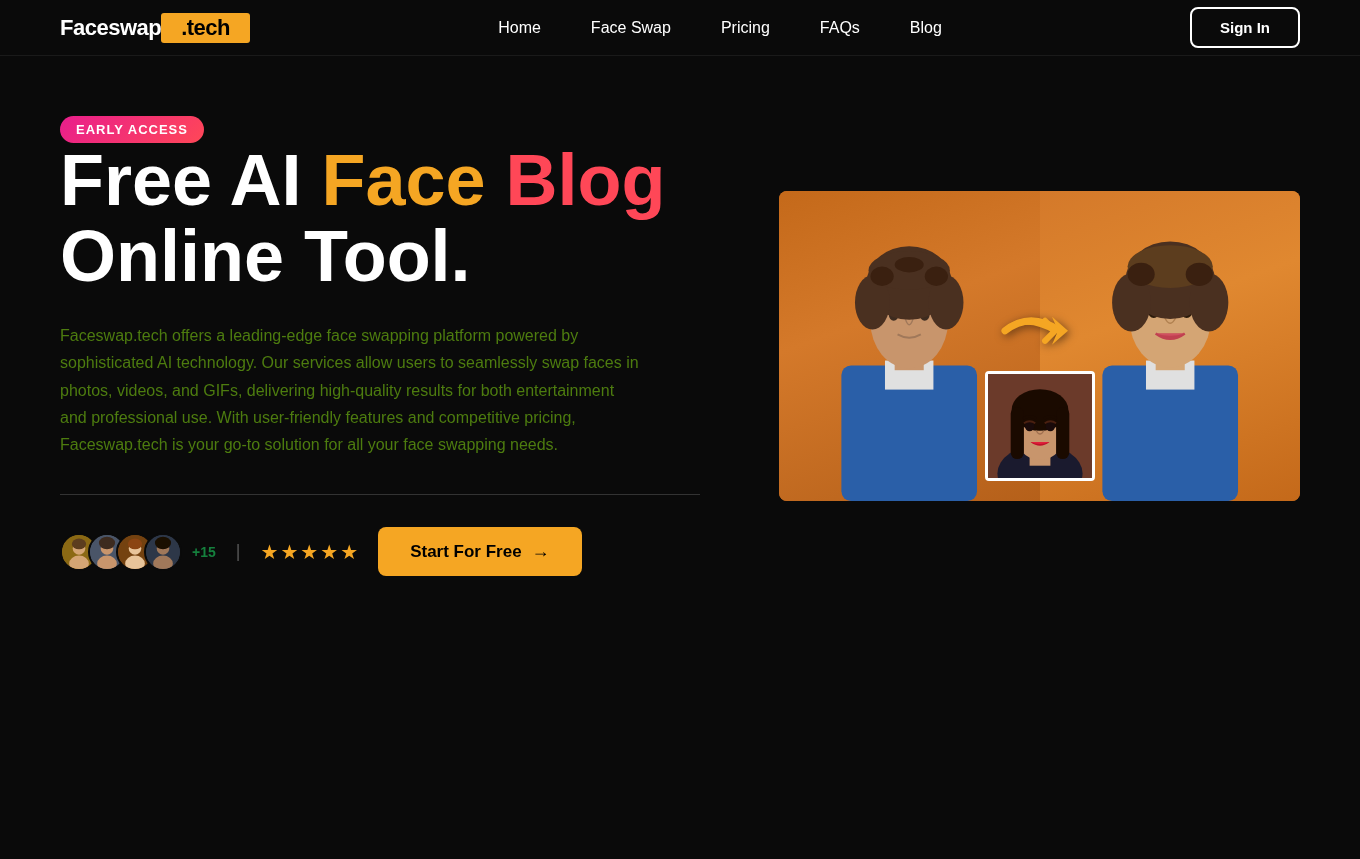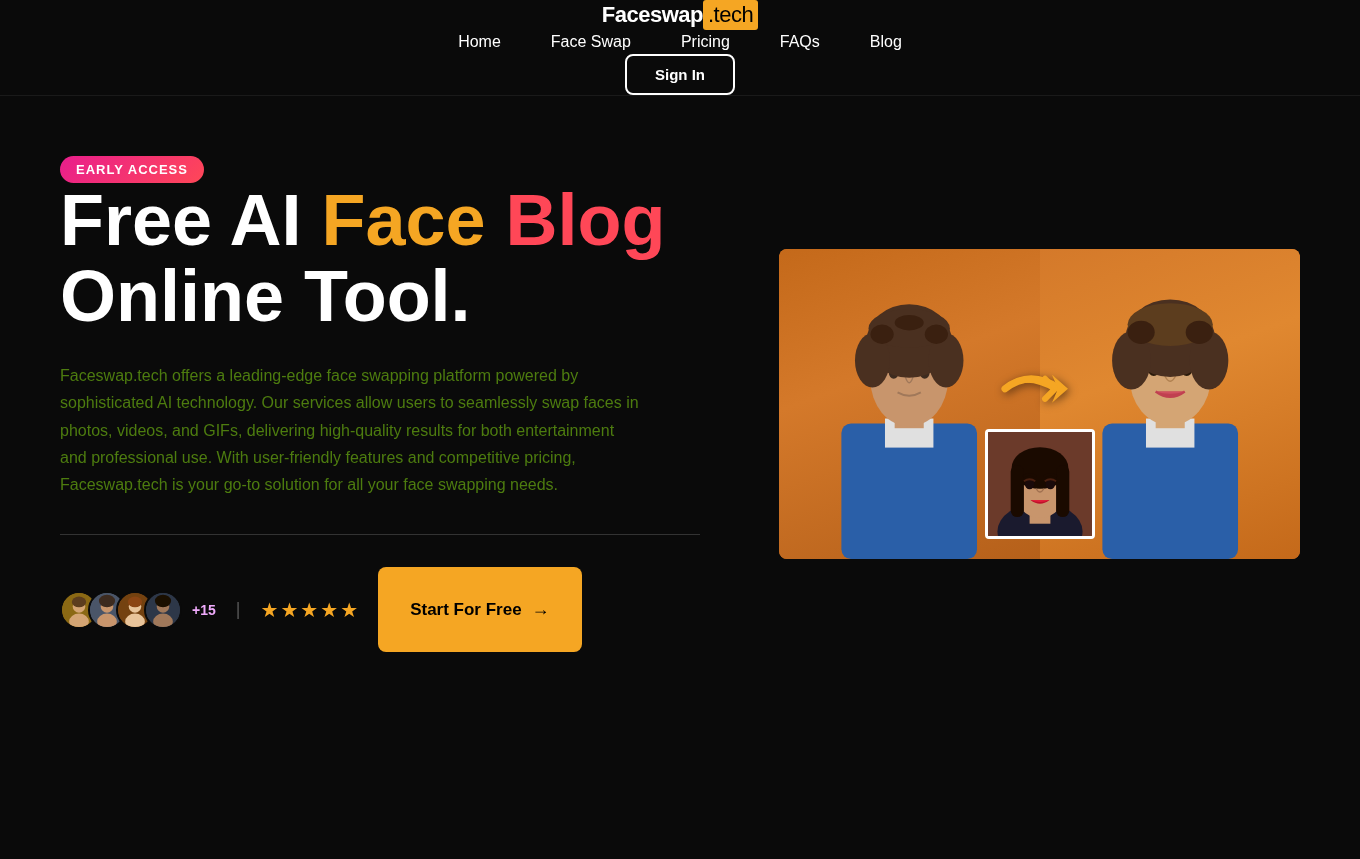--- a/index.html
+++ b/index.html
@@ -12,40 +12,39 @@
       width: 1360px;
       overflow-x: hidden;
     }
 
     
     .navbar {
       display: flex;
       align-items: center;
       justify-content: space-between;
       padding: 0 60px;
-      height: 96px;
+      height: 56px;
       border-bottom: 1px solid #1a1a1a;
-      flex-direction: column;
     }
 
     .logo {
       display: flex;
       align-items: center;
       font-size: 22px;
       font-weight: 700;
       color: #ffffff;
       letter-spacing: -0.5px;
     }
 
     .logo-tech {
       background-color: #f5a623;
       color: #000;
-      padding: 2px 5px;
+      padding: 2px 20px;
       border-radius: 3px;
-      font-weight: 400;
+      font-weight: 700;
     }
 
     .nav-links {
       display: flex;
       align-items: center;
       gap: 50px;
       list-style: none;
     }
 
     .nav-links a {
@@ -158,21 +157,21 @@
     }
 
     .avatar-circle.av2 { background: #4a5568; }
     .avatar-circle.av3 { background: #744210; }
     .avatar-circle.av4 { background: #2d3748; }
 
     .avatar-count {
       margin-left: 10px;
       font-size: 14px;
       font-weight: 600;
-      color: #f0abfc;
+      color: #15803d;
     }
 
     .separator {
       color: #555;
       font-size: 18px;
     }
 
     .stars {
       display: flex;
       gap: 2px;
@@ -180,21 +179,21 @@
 
     .star {
       color: #f5a623;
       font-size: 20px;
     }
 
     .start-btn {
       background: #f5a623;
       color: #000000;
       border: none;
-      padding: 32px 32px;
+      padding: 14px 32px;
       border-radius: 8px;
       font-size: 17px;
       font-weight: 700;
       cursor: pointer;
       display: flex;
       align-items: center;
       gap: 10px;
       white-space: nowrap;
     }
 

